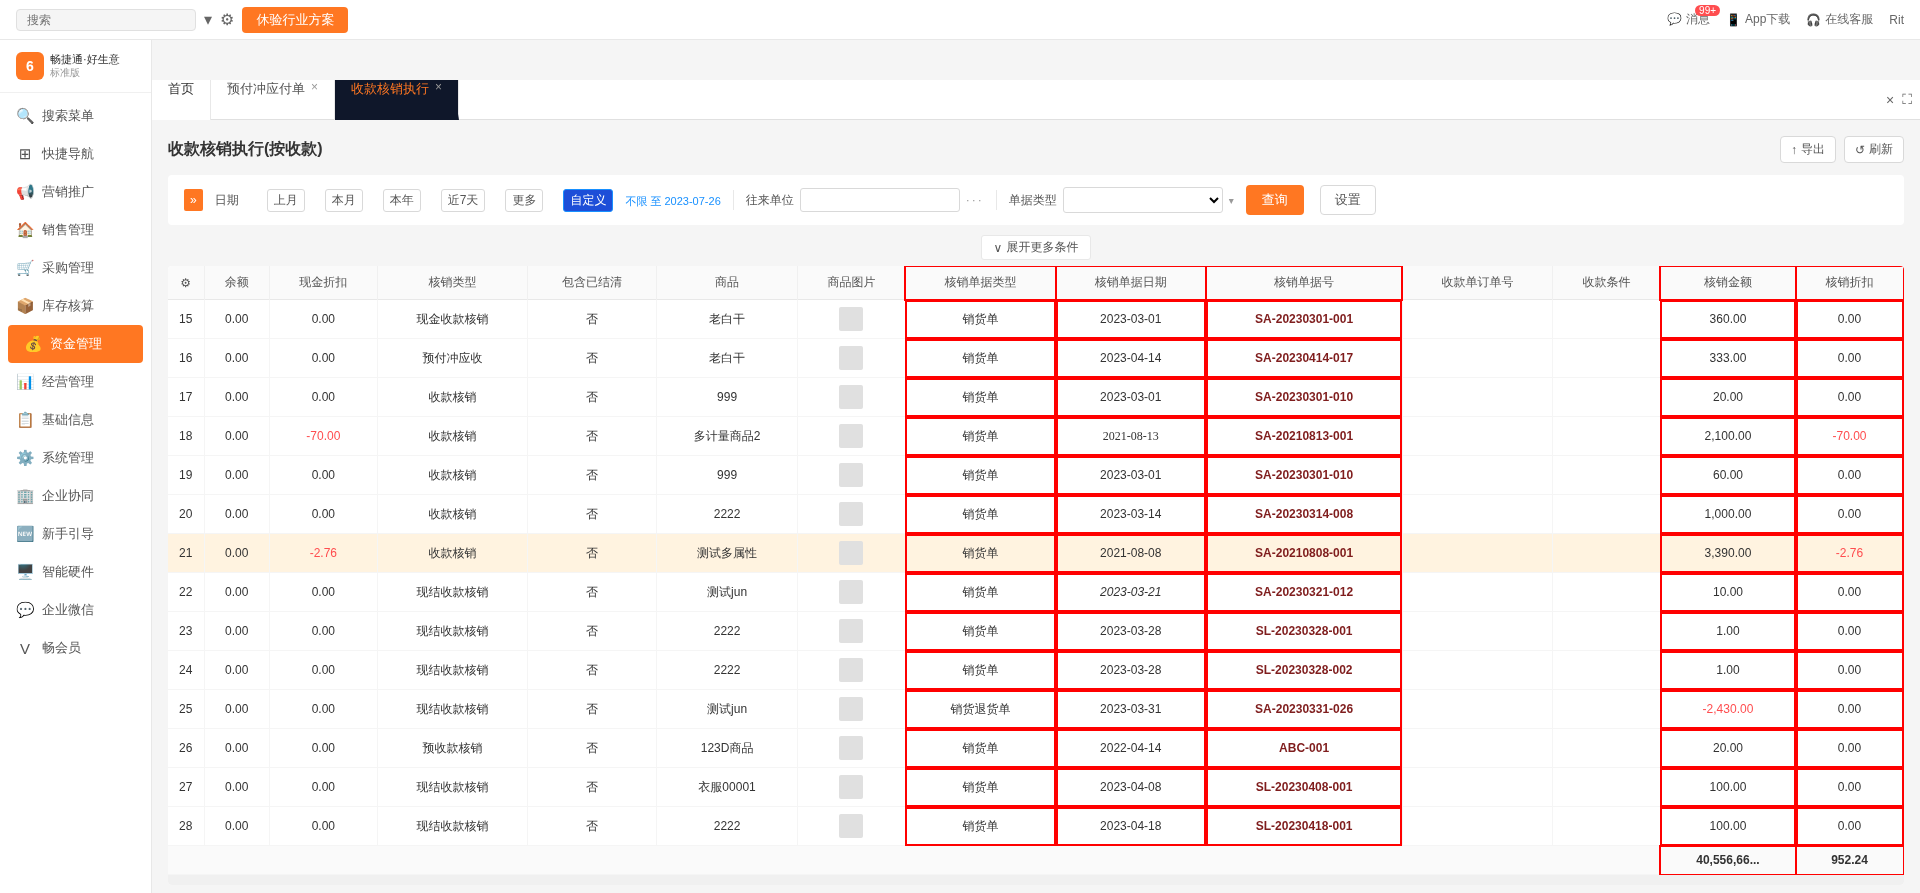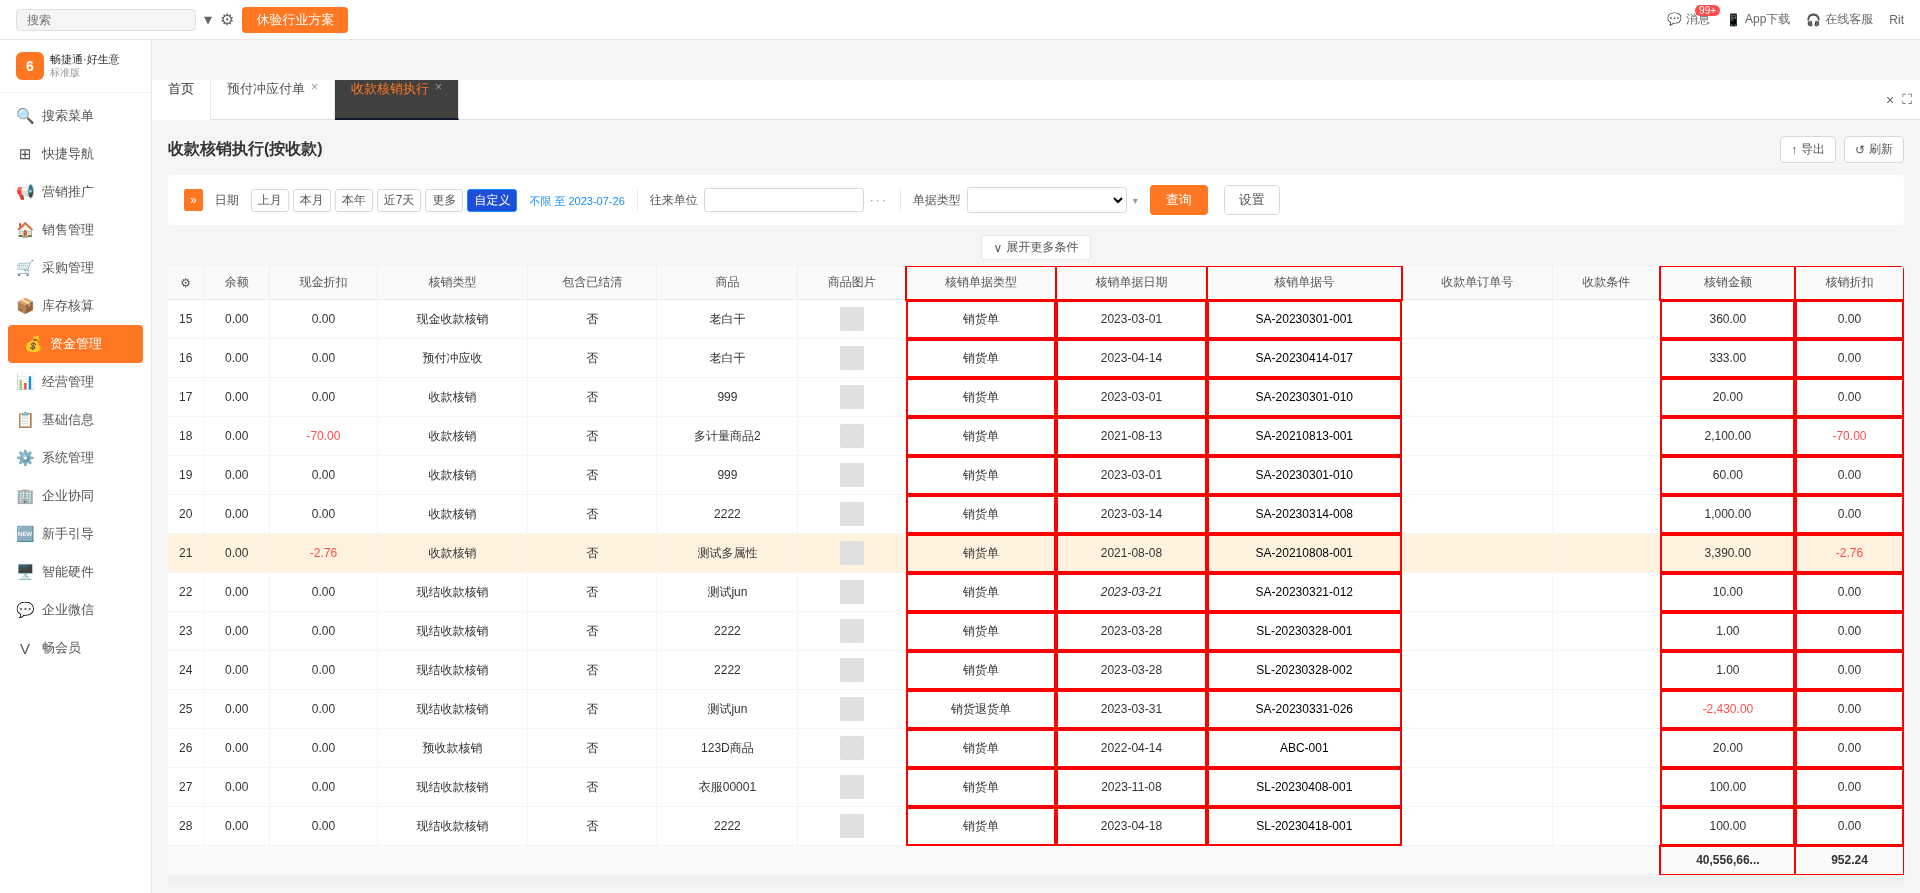--- a/index.html
+++ b/index.html
@@ -28,39 +28,39 @@
     .sidebar-item.active { background: #ff7722; color: #fff; border-radius: 4px; margin: 0 8px; }
     .sidebar-item .s-icon { font-size: 15px; width: 18px; text-align: center; }
 
     
     .main { margin-left: 152px; margin-top: 40px; height: calc(893px - 40px); display: flex; flex-direction: column; }
 
     
     .tab-bar { display: flex; align-items: center; background: #fff; border-bottom: 1px solid #e0e0e0; height: 40px; padding: 0 0 0 0; }
     .tab-item { display: flex; align-items: flex-start; height: 40px; padding: 0 16px; font-size: 13px; cursor: pointer; color: #555; border-right: 1px solid #e8e8e8; gap: 6px; white-space: nowrap; }
     .tab-item.home { background: #fff; color: #333; }
-    .tab-item.active { background: #404040; color: #ff7722; border-bottom: 2px solid #0f172a; }
+    .tab-item.active { background: #0f172a; color: #ff7722; border-bottom: 6px solid #0f172a; }
     .tab-close { color: #999; font-size: 12px; cursor: pointer; }
     .tab-bar-actions { margin-left: auto; display: flex; align-items: center; padding-right: 8px; gap: 8px; }
     .tab-action-btn { background: none; border: none; cursor: pointer; color: #666; font-size: 14px; }
 
     
     .content { flex: 1; overflow: hidden; background: #f5f5f5; padding: 16px; }
     .page-header { display: flex; align-items: center; justify-content: space-between; margin-bottom: 12px; }
     .page-title { font-size: 16px; font-weight: bold; color: #333; }
     .page-actions { display: flex; gap: 8px; }
     .btn-export { display: flex; align-items: center; gap: 4px; padding: 4px 10px; border: 1px solid #d9d9d9; border-radius: 4px; background: #fff; cursor: pointer; font-size: 12px; color: #555; }
     .btn-refresh { display: flex; align-items: center; gap: 4px; padding: 4px 10px; border: 1px solid #d9d9d9; border-radius: 4px; background: #fff; cursor: pointer; font-size: 12px; color: #555; }
 
     
     .filter-area { background: #fff; border-radius: 4px; padding: 10px 16px; margin-bottom: 10px; }
     .filter-row { display: flex; align-items: center; gap: 12px; }
     .filter-expand-btn { background: #ff7722; color: #fff; border: none; border-radius: 2px; padding: 4px 6px; cursor: pointer; font-size: 12px; }
     .filter-label { font-size: 12px; color: #555; }
-    .filter-date-btns { display: flex; gap: 4px; align-items: center; }
+    .filter-date-btns { display: flex; gap: 20px; align-items: center; margin-left: 16px; }
     .date-btn { padding: 2px 6px; border: 1px solid #d9d9d9; border-radius: 3px; cursor: pointer; font-size: 12px; background: #fff; color: #555; }
     .date-btn.custom { background: #1d4ed8; color: #fff; border-color: #1890ff; }
     .filter-date-range { font-size: 11px; color: #1890ff; margin-top: 2px; }
     .filter-divider { width: 1px; height: 20px; background: #e8e8e8; }
     .filter-input-group { display: flex; align-items: center; gap: 6px; }
     .filter-input { border: 1px solid #d9d9d9; border-radius: 3px; padding: 4px 8px; font-size: 12px; width: 160px; }
     .filter-dots { color: #999; letter-spacing: 2px; }
     .filter-select { border: 1px solid #d9d9d9; border-radius: 3px; padding: 4px 8px; font-size: 12px; width: 160px; background: #fff; }
     .btn-query { background: #ff7722; color: #fff; border: none; border-radius: 4px; padding: 6px 16px; cursor: pointer; font-size: 13px; }
     .btn-setting { background: #fff; color: #555; border: 1px solid #d9d9d9; border-radius: 4px; padding: 5px 14px; cursor: pointer; font-size: 13px; margin-left: 4px; }
@@ -69,21 +69,21 @@
     .expand-bar { display: flex; justify-content: center; margin-bottom: 6px; }
     .expand-more-btn { display: flex; align-items: center; gap: 4px; padding: 3px 12px; border: 1px solid #e8e8e8; border-radius: 3px; background: #fff; cursor: pointer; font-size: 12px; color: #555; }
 
     
     .table-container { background: #fff; border-radius: 4px; overflow: hidden; position: relative; }
     .data-table { width: 100%; border-collapse: collapse; font-size: 12px; }
     .data-table thead tr { background: #fafafa; border-bottom: 1px solid #e8e8e8; }
     .data-table th { padding: 8px 6px; text-align: center; color: #555; font-weight: normal; border-right: 1px solid #f0f0f0; white-space: nowrap; }
     .data-table td { padding: 7px 6px; text-align: center; border-bottom: 1px solid #f5f5f5; border-right: 1px solid #f5f5f5; white-space: nowrap; }
     .data-table tr.highlighted td { background: #fff3e0; }
-    .link-cell { color: #000000; cursor: pointer; text-decoration: none; }
+    .link-cell { color: #7f1d1d; cursor: pointer; text-decoration: none; font-weight: bold; }
     .negative { color: #ff4d4f; }
     .footer-row td { background: #fafafa; font-weight: bold; border-top: 1px solid #e8e8e8; }
 
     
     .table-scroll { overflow-x: auto; }
     .horizontal-scroll { height: 10px; background: #f0f0f0; margin: 0; }
   </style>
 </head>
 <body>
 
@@ -328,21 +328,21 @@
     </tr>
               <tr>
       <td>18</td>
       <td>0.00</td>
       <td class="negative">-70.00</td>
       <td>收款核销</td>
       <td>否</td>
       <td>多计量商品2</td>
       <td><span style="display:inline-block;width:24px;height:24px;background:#e0e0e0;border-radius:2px;vertical-align:middle;"></span></td>
       <td style="outline:2px solid red; outline-offset:-2px;">销货单</td>
-      <td style="outline:2px solid red; outline-offset:-2px;">2021-08-13</td>
+      <td style="outline:2px solid red; outline-offset:-2px;font-family:Liberation Serif, serif;">2021-08-13</td>
       <td style="outline:2px solid red; outline-offset:-2px;"><a class="link-cell" href="#">SA-20210813-001</a></td>
       <td></td>
       <td></td>
       <td class="" style="outline:2px solid red; outline-offset:-2px;">2,100.00</td>
       <td class="negative" style="outline:2px solid red; outline-offset:-2px;">-70.00</td>
     </tr>
               <tr>
       <td>19</td>
       <td>0.00</td>
       <td class="">0.00</td>
@@ -472,21 +472,21 @@
     </tr>
               <tr>
       <td>27</td>
       <td>0.00</td>
       <td class="">0.00</td>
       <td>现结收款核销</td>
       <td>否</td>
       <td>衣服00001</td>
       <td><span style="display:inline-block;width:24px;height:24px;background:#e0e0e0;border-radius:2px;vertical-align:middle;"></span></td>
       <td style="outline:2px solid red; outline-offset:-2px;">销货单</td>
-      <td style="outline:2px solid red; outline-offset:-2px;">2023-11-08</td>
+      <td style="outline:2px solid red; outline-offset:-2px;">2023-04-08</td>
       <td style="outline:2px solid red; outline-offset:-2px;"><a class="link-cell" href="#">SL-20230408-001</a></td>
       <td></td>
       <td></td>
       <td class="" style="outline:2px solid red; outline-offset:-2px;">100.00</td>
       <td class="" style="outline:2px solid red; outline-offset:-2px;">0.00</td>
     </tr>
               <tr>
       <td>28</td>
       <td>0.00</td>
       <td class="">0.00</td>

